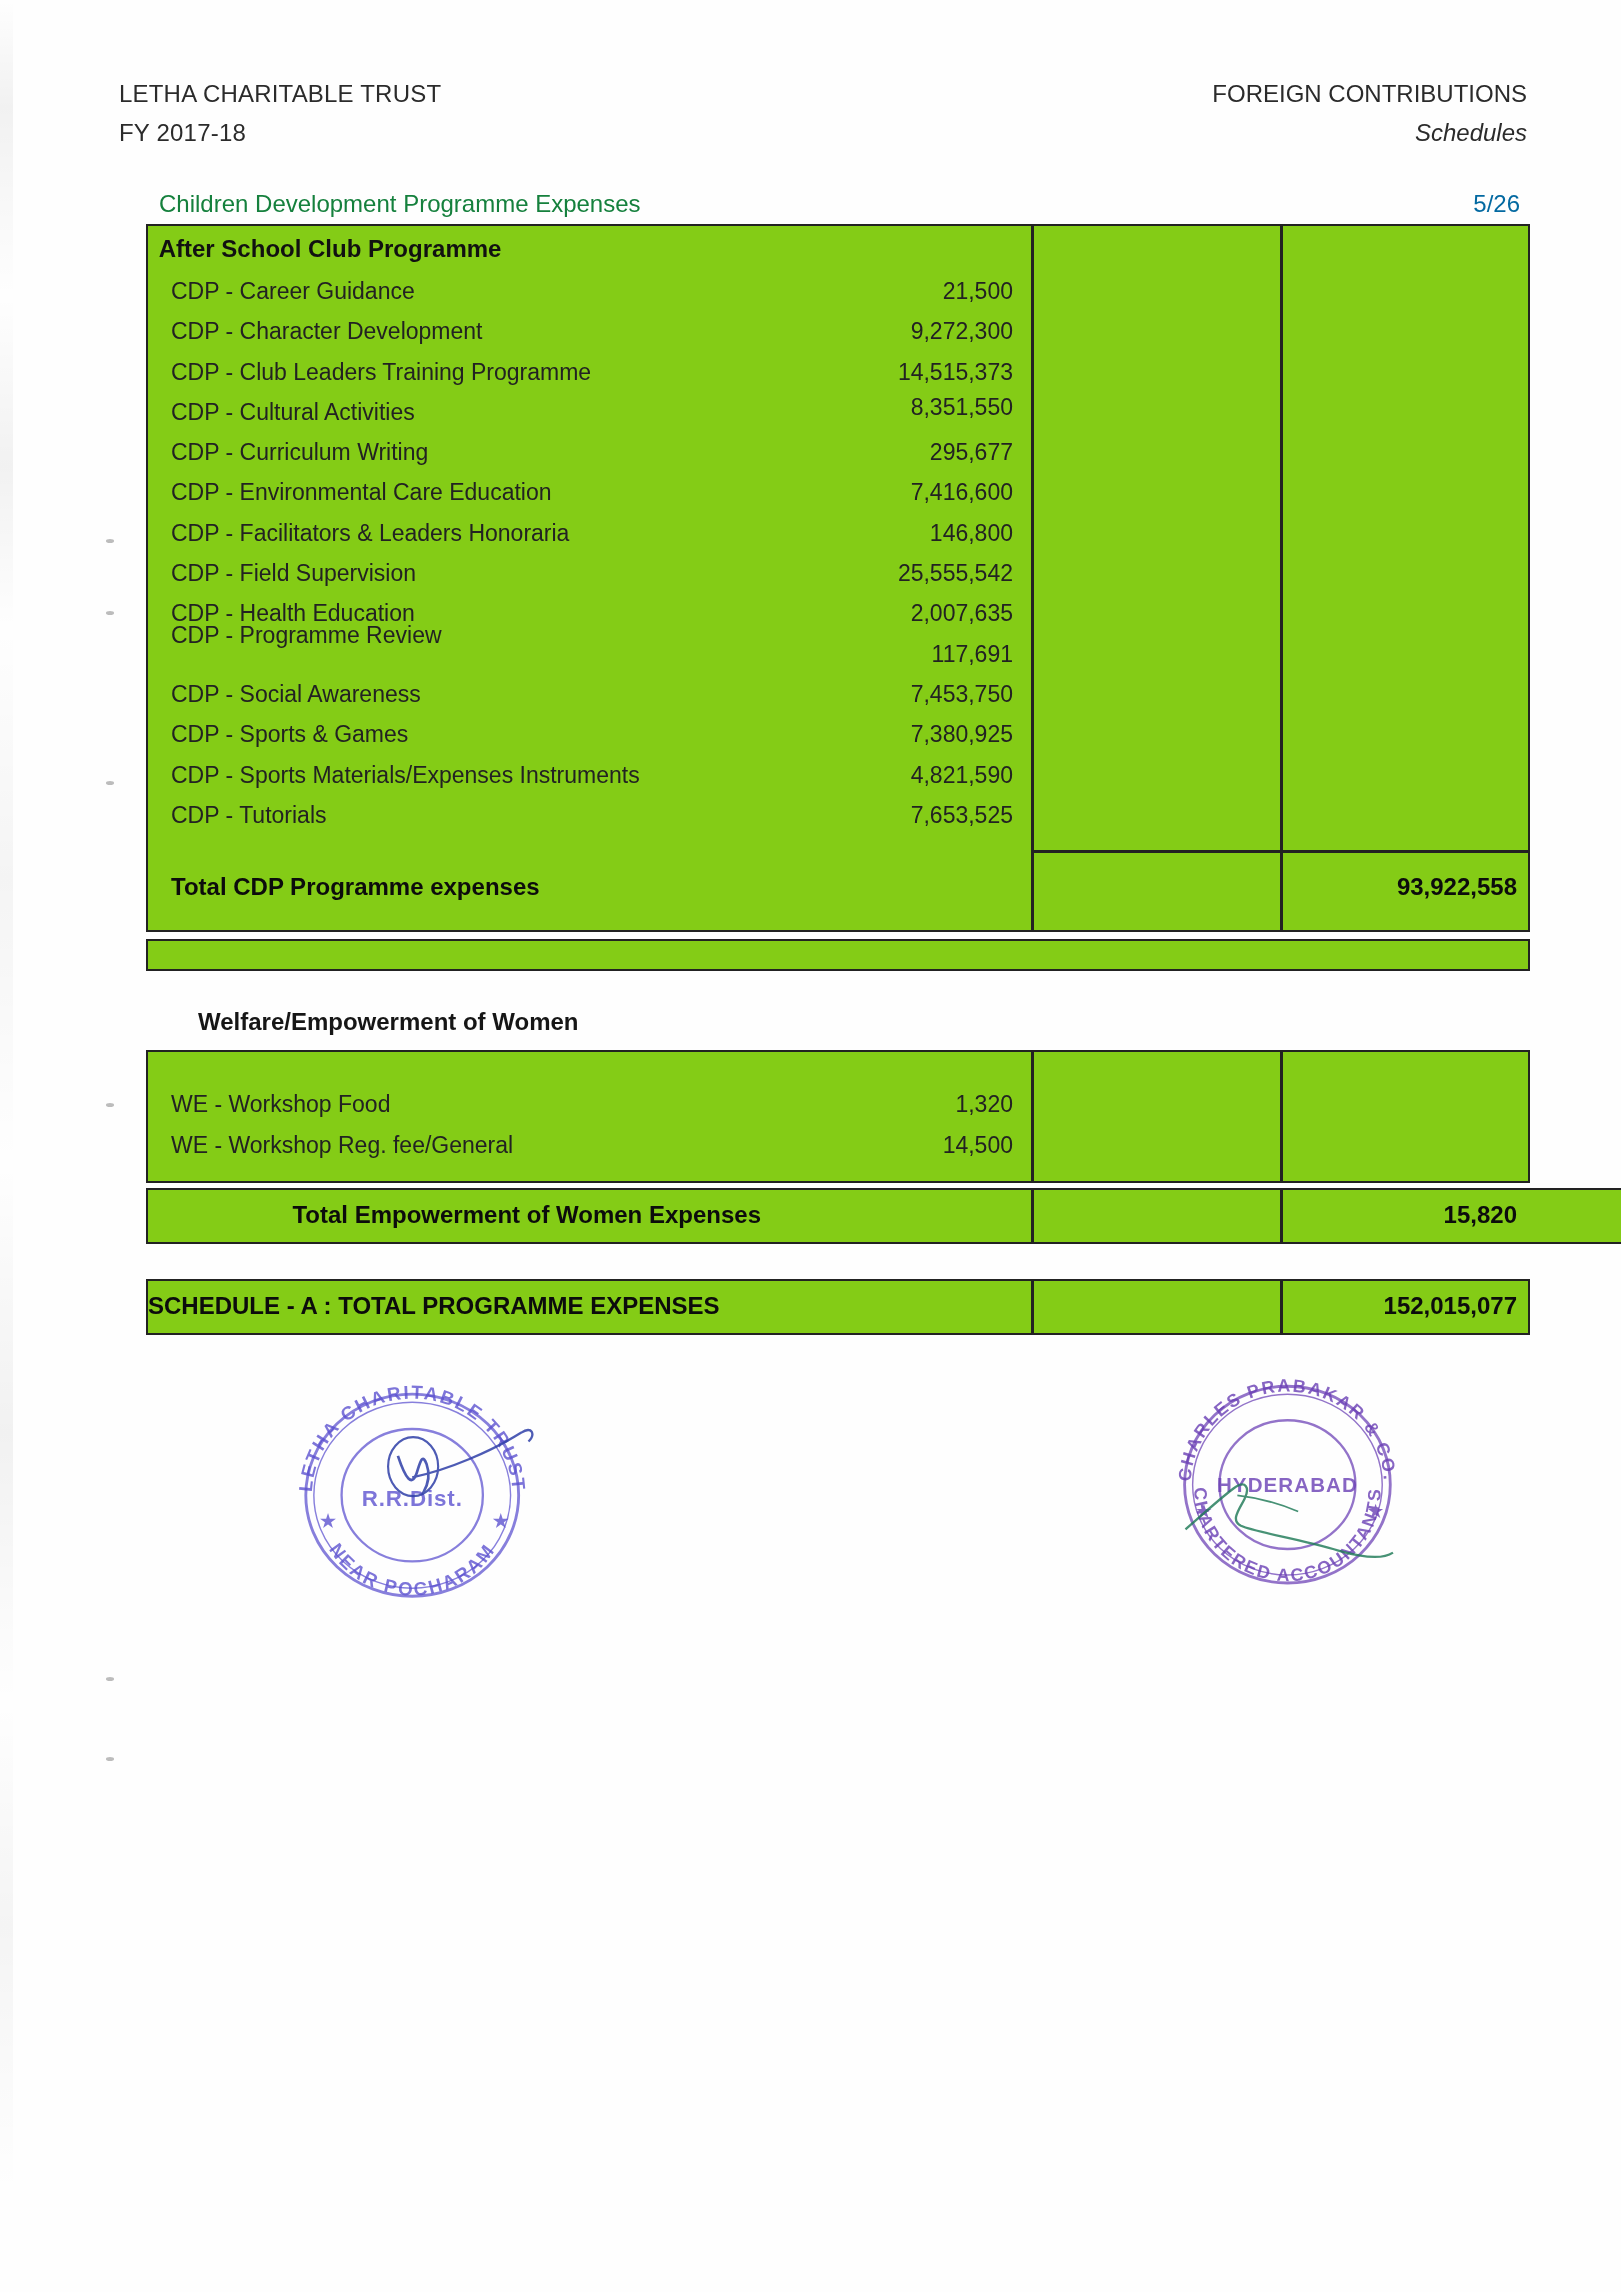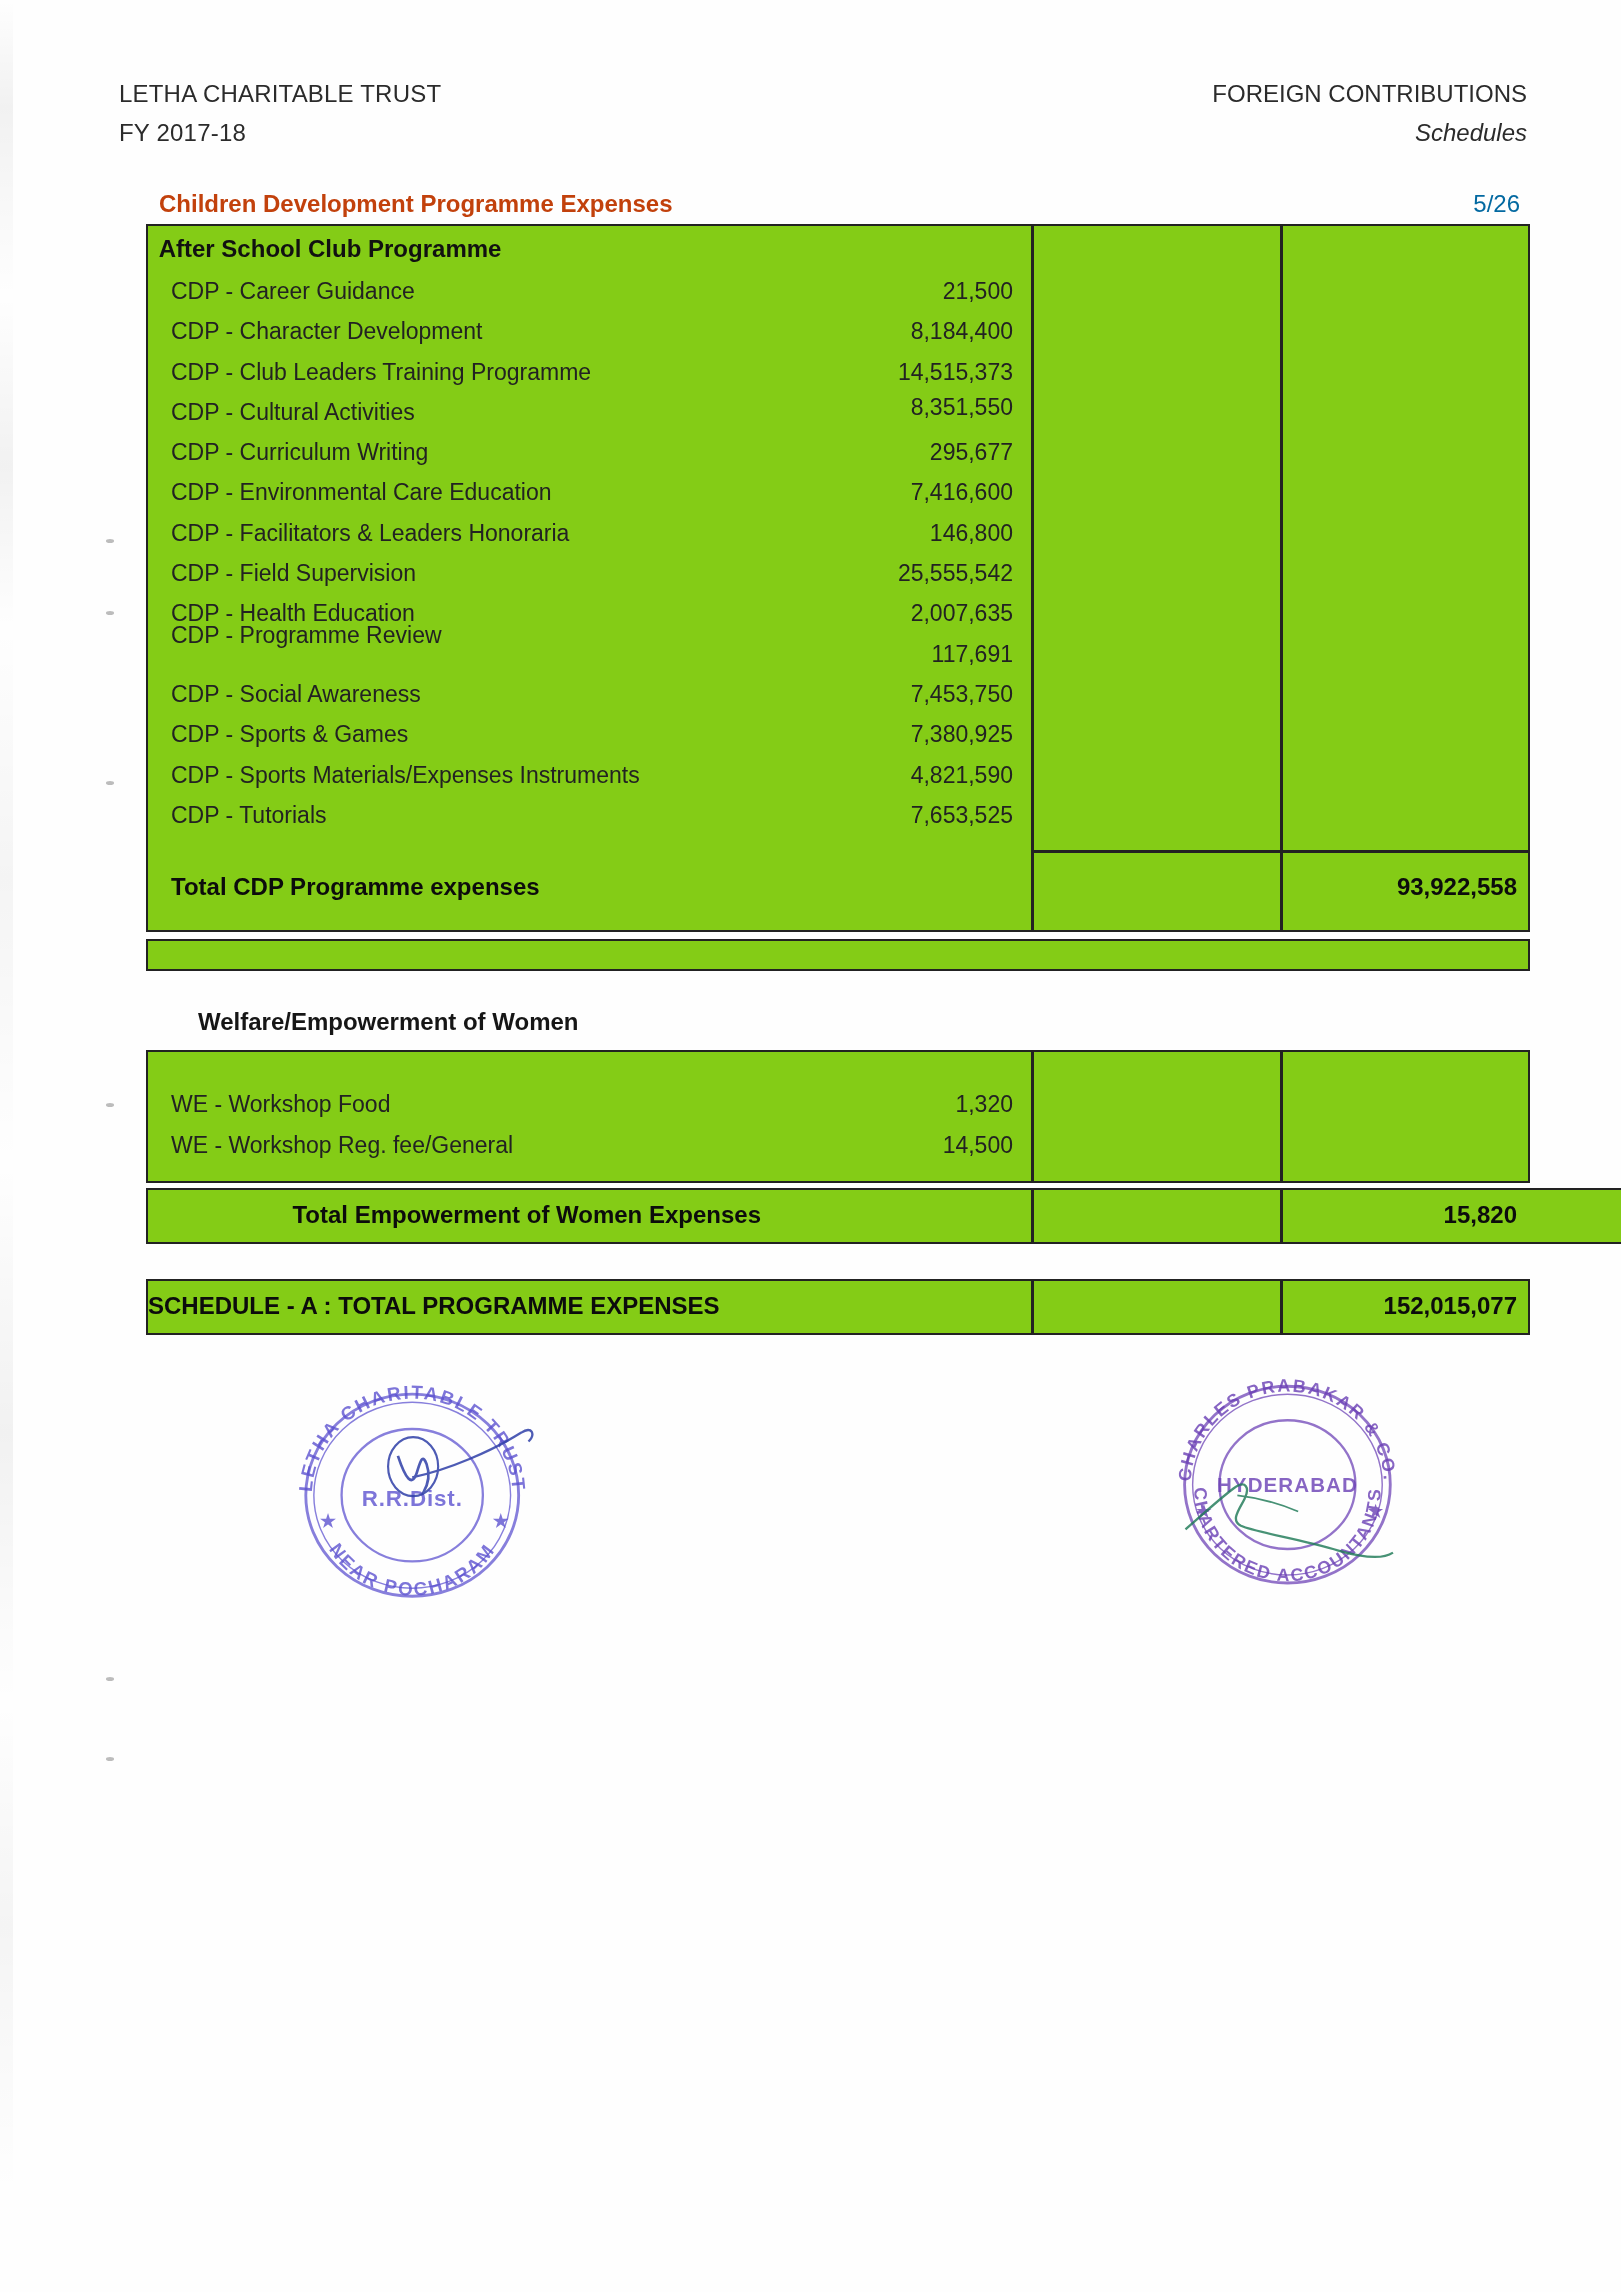--- a/index.html
+++ b/index.html
@@ -71,22 +71,22 @@
     font-style: italic;
     font-size: 24px;
   }
 
   
   .sect-title {
     position: absolute;
     left: 159px;
     top: 190px;
     font-size: 24px;
-    font-weight: bold;
-    color: #c2410c;
+    font-weight: normal;
+    color: #15803d;
   }
   .page-no {
     position: absolute;
     right: 101px;
     top: 190px;
     font-size: 24px;
     color: #0369a1;
   }
 
   
@@ -219,21 +219,21 @@
   <div class="tbl" id="cdp-table">
     <div class="vline col-a"></div>
     <div class="vline col-b"></div>
 
     <div class="grp-head">After School Club Programme</div>
 
     <div class="row-label" style="top:52px;">CDP -  Career  Guidance</div>
     <div class="row-amt cdp-amt" style="top:52px;">21,500</div>
 
     <div class="row-label" style="top:92px;">CDP -  Character Development</div>
-    <div class="row-amt cdp-amt" style="top:92px;">8,184,400</div>
+    <div class="row-amt cdp-amt" style="top:92px;">9,272,300</div>
 
     <div class="row-label" style="top:133px;">CDP -  Club Leaders Training Programme</div>
     <div class="row-amt cdp-amt" style="top:133px;">14,515,373</div>
 
     <div class="row-label" style="top:173px;">CDP -  Cultural Activities</div>
     <div class="row-amt cdp-amt" style="top:168px;">8,351,550</div>
 
     <div class="row-label" style="top:213px;">CDP -  Curriculum Writing</div>
     <div class="row-amt cdp-amt" style="top:213px;">295,677</div>
 

